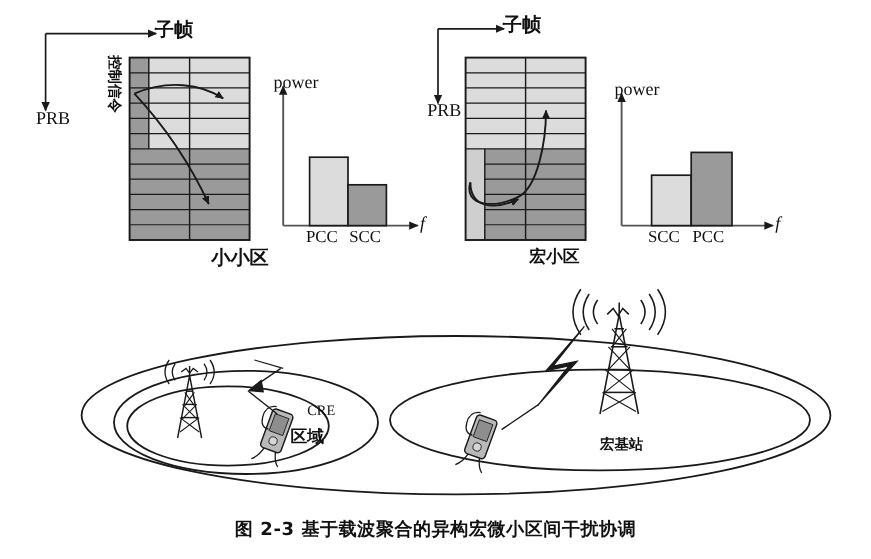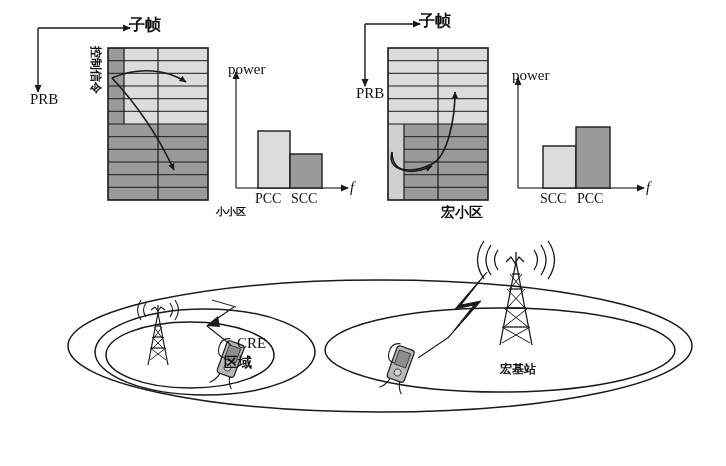--- a/index.html
+++ b/index.html
@@ -3,21 +3,21 @@
 <meta charset="utf-8">
 <style>
   html,body{margin:0;padding:0;background:#ffffff;}
   body{
     width:726px;height:466px;position:relative;overflow:hidden;
     font-family:"Liberation Serif", serif;color:#111;
   }
   .fig{position:absolute;left:0;top:0;width:726px;height:466px;}
   svg{display:block;}
   .lbl{position:absolute;white-space:nowrap;line-height:1;}
-  .cn{font-family:Liberation Mono, monospace;font-weight:bold;}
+  .cn{font-family:Liberation Sans, sans-serif;font-weight:bold;}
   .serif{font-family:"Liberation Serif", serif;text-align:center;}
   .ital{font-family:"Liberation Serif", serif;font-style:italic;}
   .caption{
     position:absolute;left:0;right:0;top:432px;text-align:center;
     font-family:"DejaVu Sans", sans-serif;font-weight:bold;font-size:15px;
     letter-spacing:.5px;
   }
   .vtext{
     position:absolute;transform-origin:left top;
     font-family:"DejaVu Sans", sans-serif;font-weight:bold;font-size:12px;
@@ -217,29 +217,30 @@
   </svg>
 
   <div class="lbl cn" style="left:129px;top:18px;font-size:16px;">子帧</div>
   <div class="lbl serif" style="left:30px;top:92px;font-size:15px;">PRB</div>
   <div class="vtext" style="left:104px;top:46px;transform:rotate(90deg);">控制信令</div>
 
   <div class="lbl serif" style="left:228px;top:62px;font-size:15px;">power</div>
   <div class="lbl ital" style="left:350px;top:180px;font-size:15px;">f</div>
   <div class="lbl serif" style="left:255px;top:192px;font-size:14px;">PCC</div>
   <div class="lbl serif" style="left:291px;top:192px;font-size:14px;">SCC</div>
-  <div class="lbl cn" style="left:176px;top:208px;font-size:10px;margin-left:40px;">小小区</div>
+  <div class="lbl cn" style="left:176px;top:208px;font-size:16px;">小小区</div>
 
   <div class="lbl cn" style="left:419px;top:14px;font-size:16px;">子帧</div>
   <div class="lbl serif" style="left:356px;top:86px;font-size:15px;">PRB</div>
 
   <div class="lbl serif" style="left:512px;top:68px;font-size:15px;">power</div>
   <div class="lbl ital" style="left:646px;top:180px;font-size:15px;">f</div>
   <div class="lbl serif" style="left:540px;top:192px;font-size:14px;">SCC</div>
   <div class="lbl serif" style="left:577px;top:192px;font-size:14px;">PCC</div>
   <div class="lbl cn" style="left:441px;top:206px;font-size:14px;text-align:center;">宏小区</div>
 
-  <div class="lbl serif" style="left:237px;top:336px;font-size:15px;">CRE</div>
-  <div class="lbl cn" style="left:224px;top:356px;font-size:14px;">区域</div>
+  <div class="lbl serif" style="left:256px;top:336px;font-size:12px;">CRE</div>
+  <div class="lbl cn" style="left:242px;top:356px;font-size:14px;">区域</div>
   <div class="lbl cn" style="left:500px;top:364px;font-size:12px;">宏基站</div>
 
+  <div class="caption">图 2-3  基于载波聚合的异构宏微小区间干扰协调</div>
 
 </div>
 
 </body></html>

